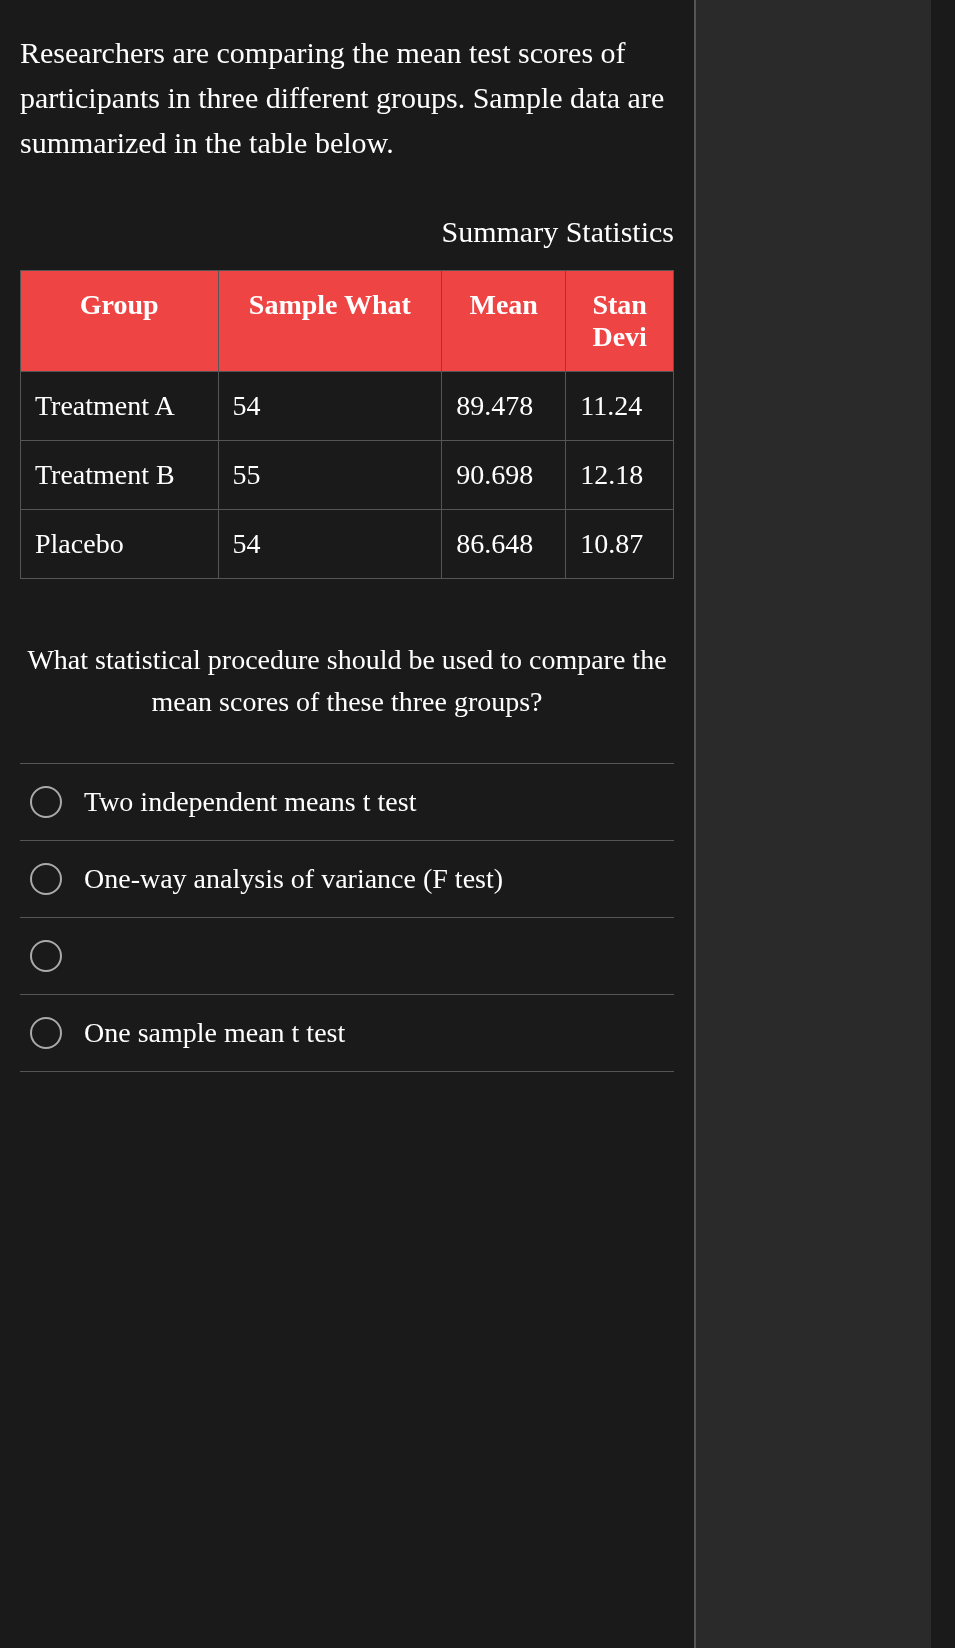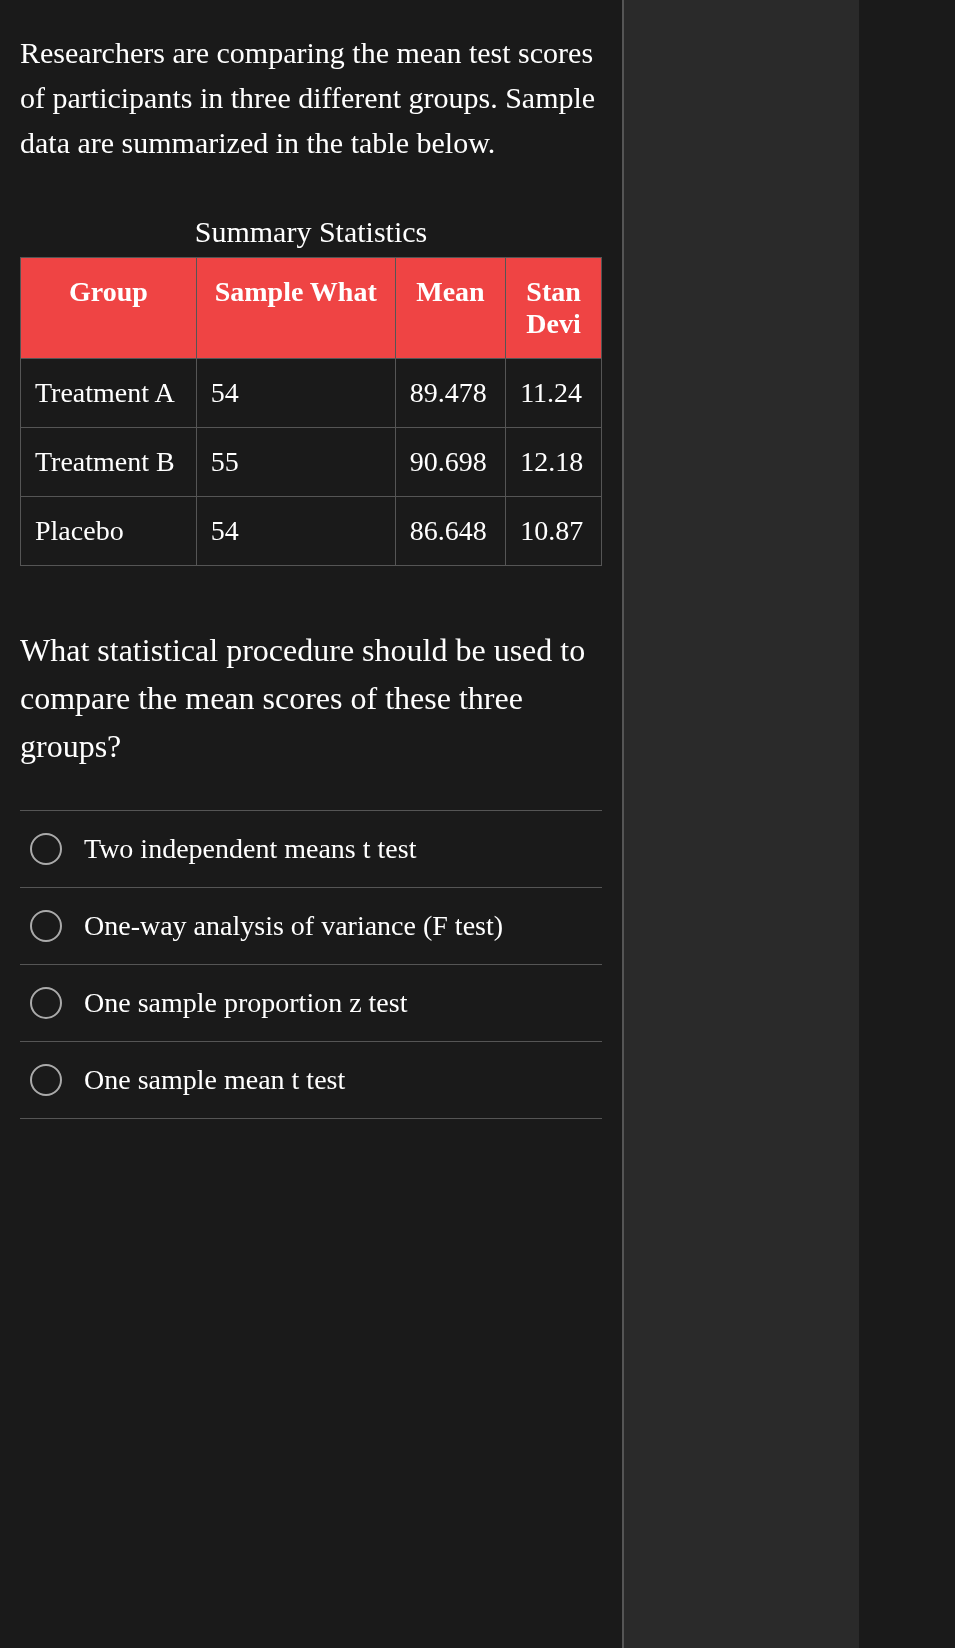--- a/index.html
+++ b/index.html
@@ -18,42 +18,42 @@
       overflow-x: hidden;
     }
 
     .main-container {
       display: flex;
       width: 955px;
       min-height: 1648px;
     }
 
     .content-area {
-      width: 624px;
+      width: 696px;
       padding: 30px 20px 26px 20px;
       border-right: 2px solid #555;
     }
 
     .right-panel {
       width: 235px;
       background-color: #2a2a2a;
     }
 
     .intro-text {
       font-size: 30px;
       line-height: 1.5;
       color: #ffffff;
       margin-bottom: 50px;
     }
 
     .summary-title {
-      text-align: center;
+      text-align: right;
       font-size: 30px;
       color: #ffffff;
-      margin-bottom: 8px;
+      margin-bottom: 21px;
     }
 
     .stats-table {
       width: 100%;
       border-collapse: collapse;
       border: 1px solid #555;
     }
 
     .stats-table th,
     .stats-table td {
@@ -67,25 +67,26 @@
     .stats-table th {
       font-weight: bold;
       background-color: #ef4444;
     }
 
     .stats-table td {
       background-color: #1a1a1a;
     }
 
     .question-text {
-      font-size: 32px;
+      font-size: 28px;
       line-height: 1.5;
       color: #ffffff;
       margin-top: 60px;
       margin-bottom: 40px;
+      text-align: center;
     }
 
     .radio-option {
       display: flex;
       align-items: center;
       padding: 22px 10px;
       cursor: pointer;
       border-bottom: 1px solid #555;
     }
 
@@ -158,21 +159,20 @@
     <div class="radio-option">
           <span class="radio-circle"></span>
           <span class="radio-label">Two independent means t test</span>
         </div>
         <div class="radio-option">
           <span class="radio-circle"></span>
           <span class="radio-label">One-way analysis of variance (F test)</span>
         </div>
         <div class="radio-option">
           <span class="radio-circle"></span>
-          <span class="radio-label">One sample proportion z test</span>
         </div>
         <div class="radio-option">
           <span class="radio-circle"></span>
           <span class="radio-label">One sample mean t test</span>
         </div>
       </div>
 
   </div>
   <div class="right-panel"></div>
 </div>

